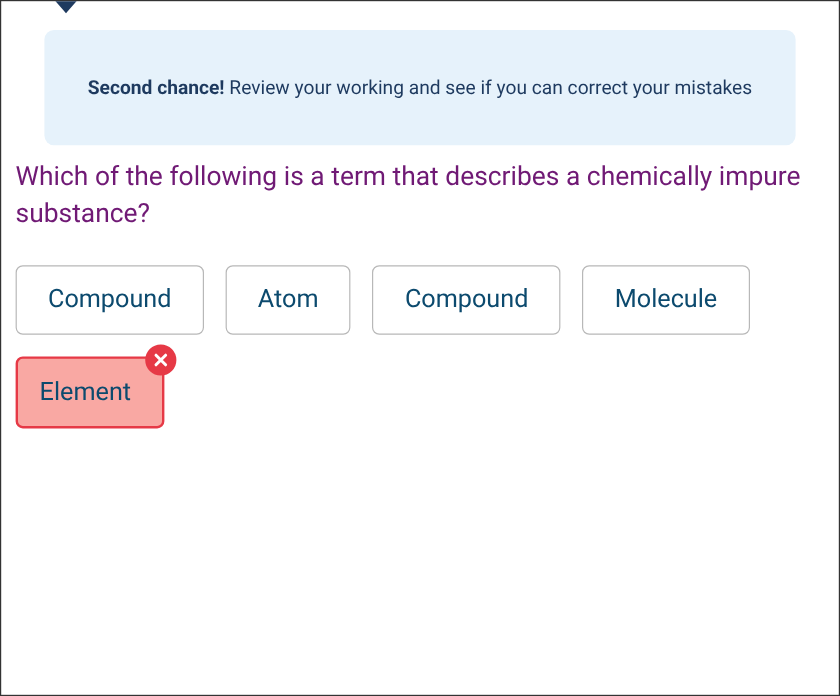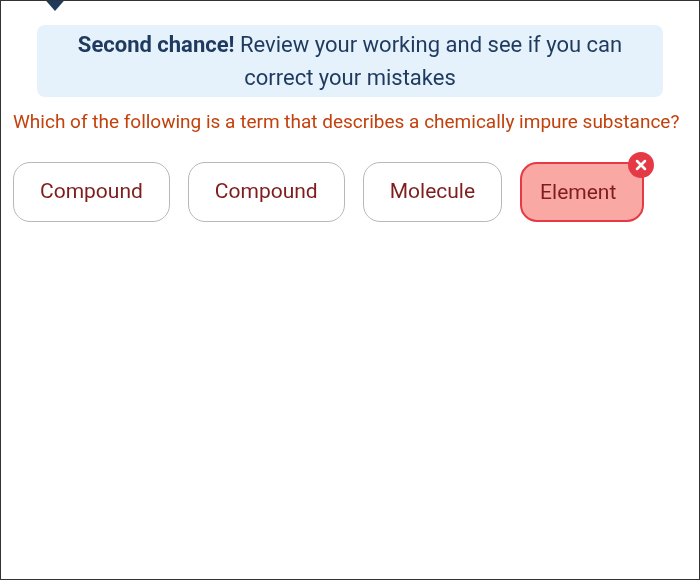--- a/index.html
+++ b/index.html
@@ -19,47 +19,47 @@
       width: 0;
       height: 0;
       border-left: 14px solid transparent;
       border-right: 14px solid transparent;
       border-top: 16px solid #1e3a5f;
     }
     .banner {
       margin: 24px 36px 12px 36px;
       background: #e6f2fb;
       border-radius: 8px;
-      padding: 3px 28px;
+      padding: 36px 28px;
       text-align: center;
       color: #1e3a5f;
-      font-size: 22px;
+      font-size: 16px;
       line-height: 1.5;
     }
     .banner .bold { font-weight: 700; }
     .question {
       margin: 8px 12px 0 12px;
-      color: #c2410c;
-      font-size: 19px;
+      color: #701a75;
+      font-size: 22px;
       line-height: 1.4;
       padding: 0 0 0 0;
     }
     .options {
       display: flex;
       flex-wrap: wrap;
       gap: 18px;
       margin: 26px 12px 0 12px;
     }
     .option {
       position: relative;
       border: 1.5px solid #b8b8b8;
-      border-radius: 17px;
+      border-radius: 6px;
       padding: 16px 26px;
       font-size: 21px;
-      color: #7f1d1d;
+      color: #0c4a6e;
       background: #fff;
       cursor: pointer;
       user-select: none;
     }
     .option.incorrect {
       background: #f9a8a3;
       border: 2.5px solid #e63946;
       padding-left: 18px;
     }
     .x-badge {
@@ -85,20 +85,23 @@
   <span class="bold">Second chance!</span><span> Review your working and see if you can correct your mistakes</span>
 </div>
 
 <div class="question">Which of the following is a term that describes a chemically impure substance?</div>
 
 <div class="options">
   <div class="option">
     <span>Compound</span>
   </div>
   <div class="option">
+    <span>Atom</span>
+  </div>
+  <div class="option">
     <span>Compound</span>
   </div>
   <div class="option">
     <span>Molecule</span>
   </div>
   <div class="option incorrect">
     <span>Element</span>
     <div class="x-badge">
       <svg width="14" height="14" viewBox="0 0 14 14">
         <path d="M3 3 L11 11 M11 3 L3 11" stroke="#fff" stroke-width="2.5" stroke-linecap="round"></path>

